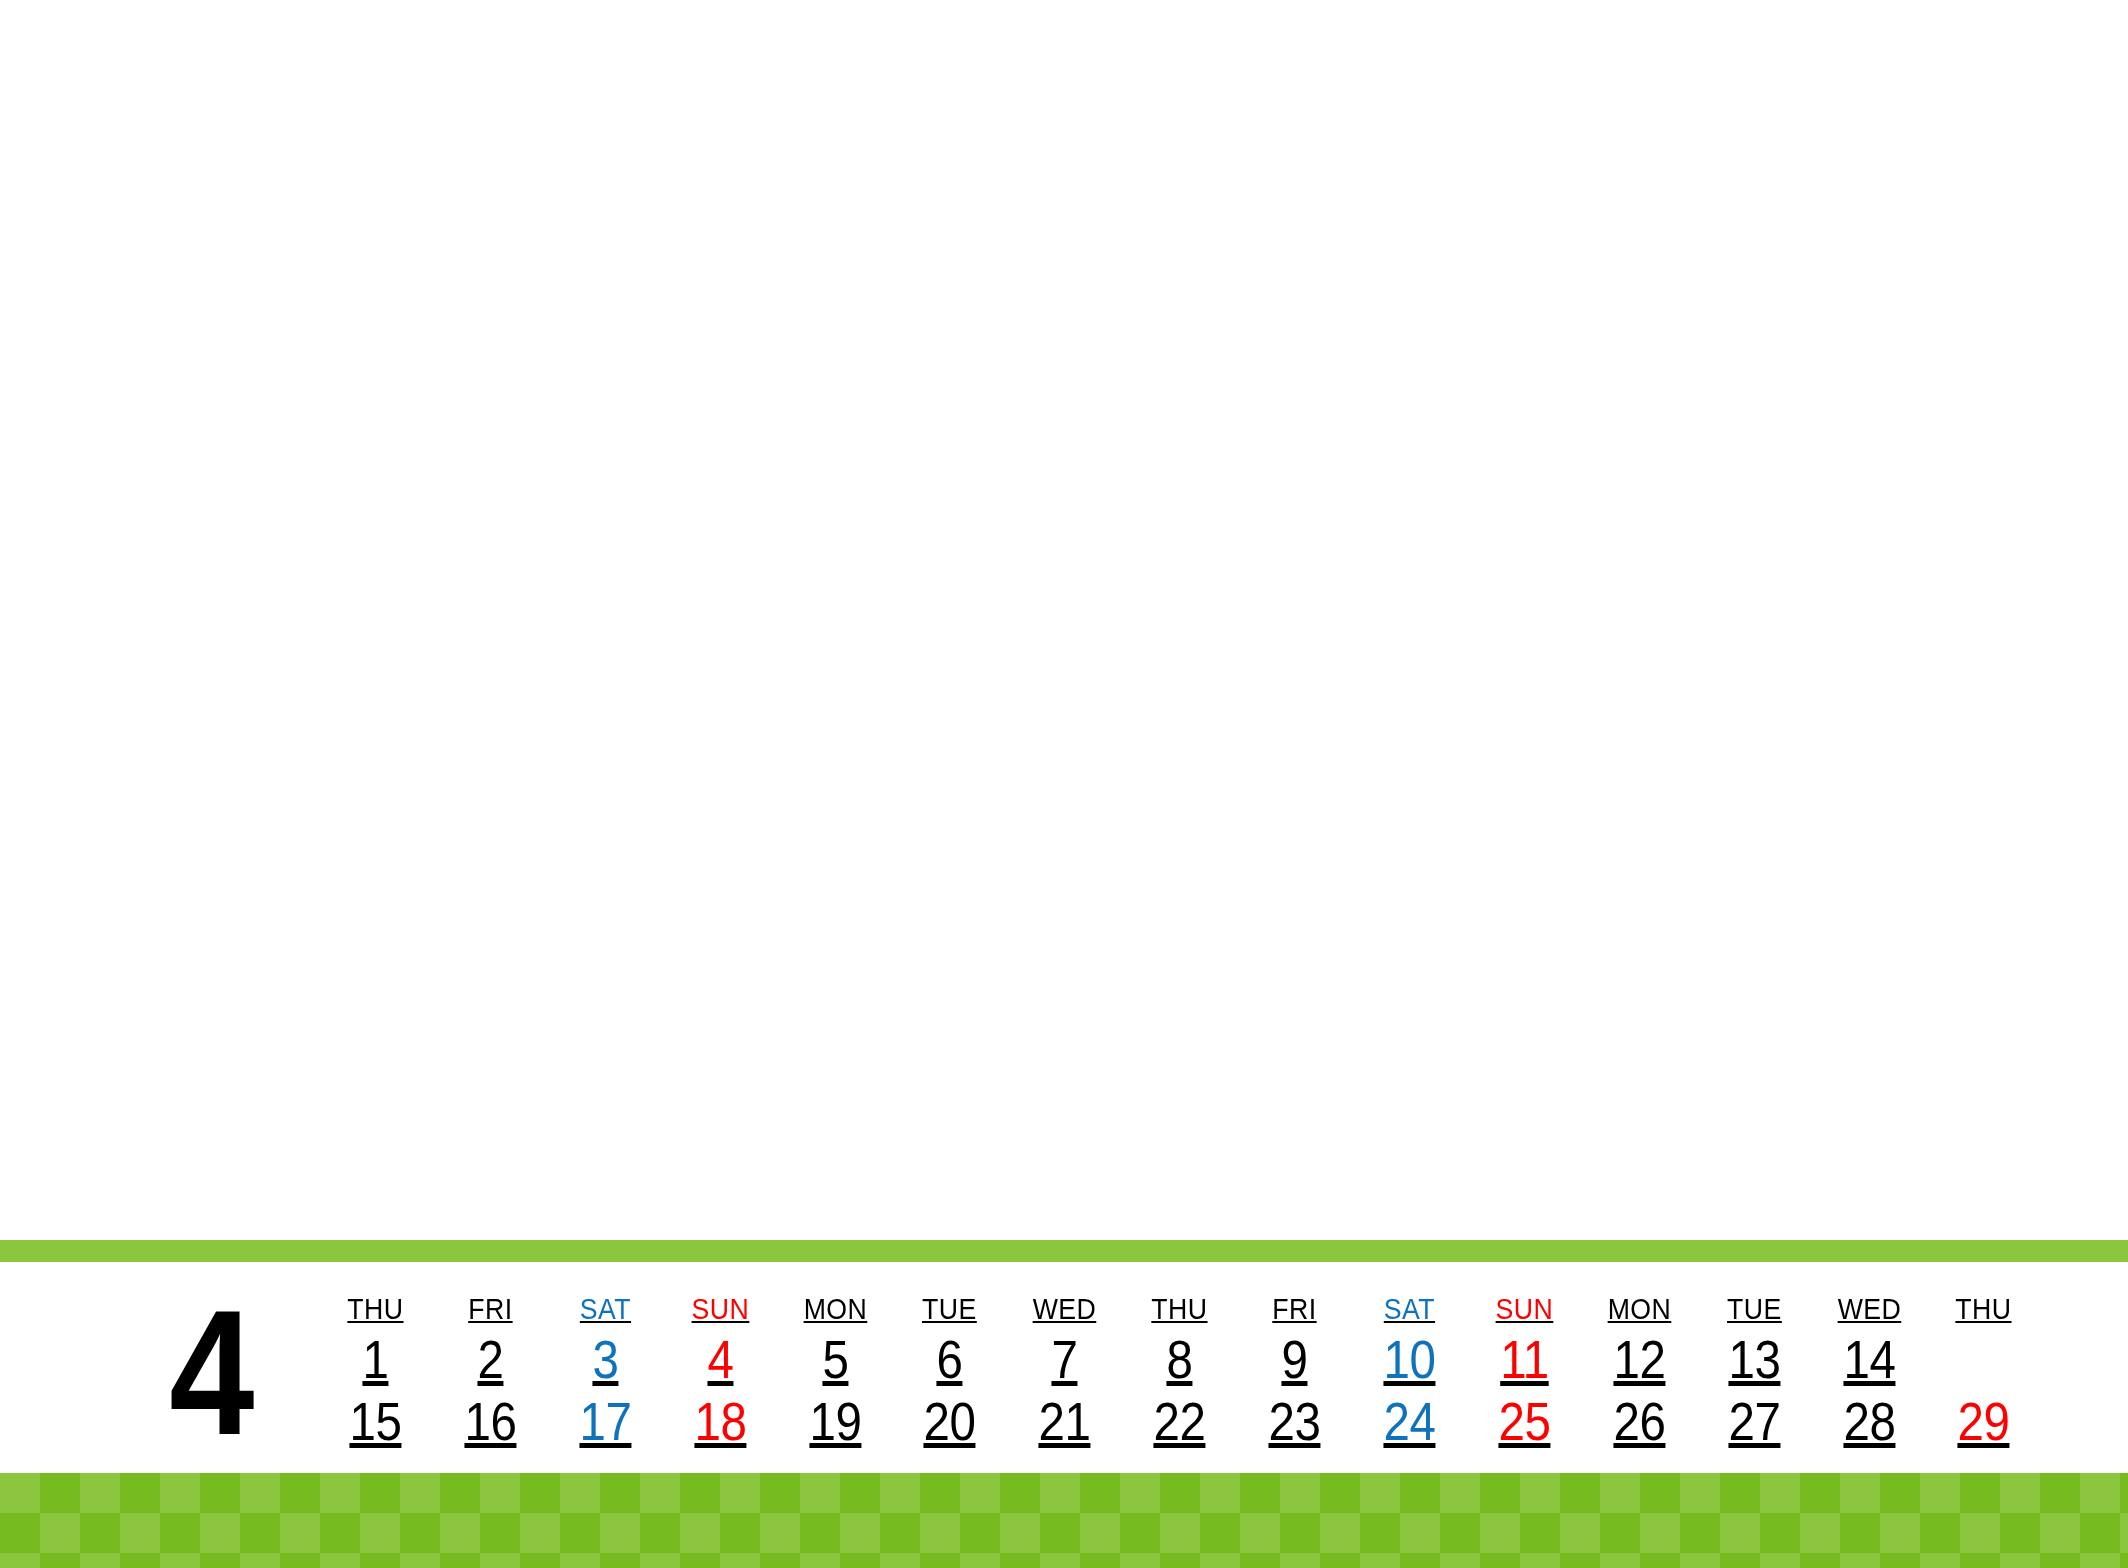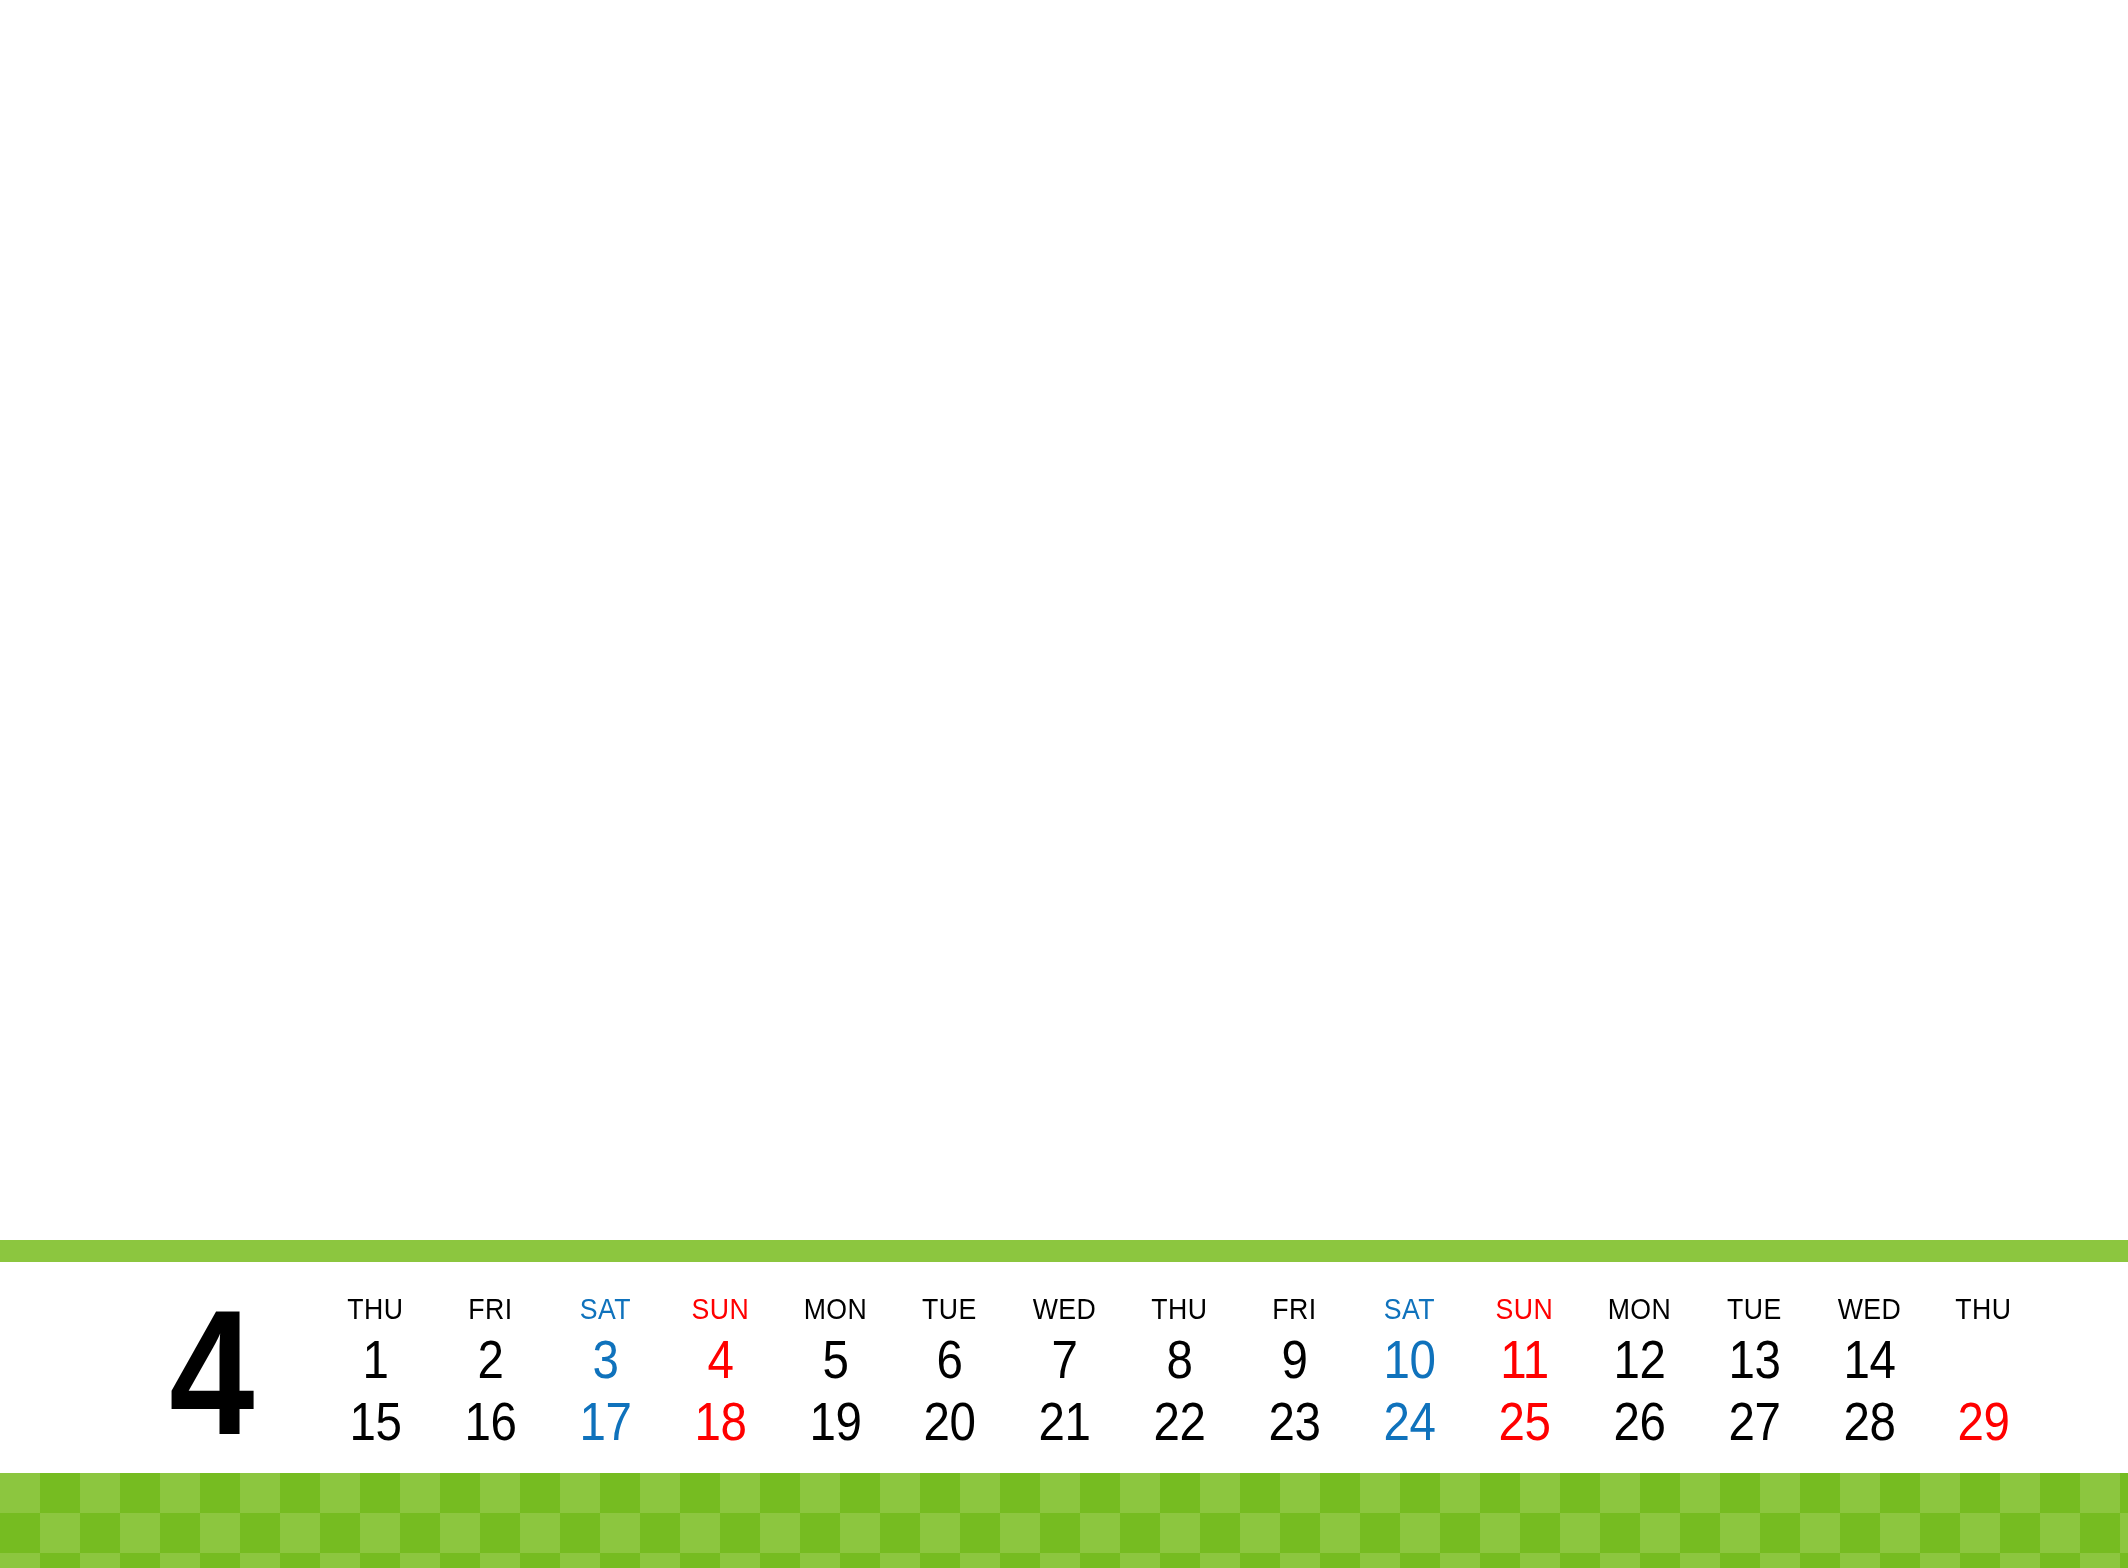--- a/index.html
+++ b/index.html
@@ -71,20 +71,21 @@
   
   .day-grid {
     position: absolute;
     left: 318px;
     top: 1290px;
     width: 1724px;
     height: 172px;
     display: grid;
     grid-template-columns: repeat(15, 114.9px);
     grid-template-rows: 38px 62px 62px;
+    text-decoration: underline;
   }
 
   .cell {
     display: flex;
     align-items: center;
     justify-content: center;
     line-height: 1;
   }
 
   .weekday {

